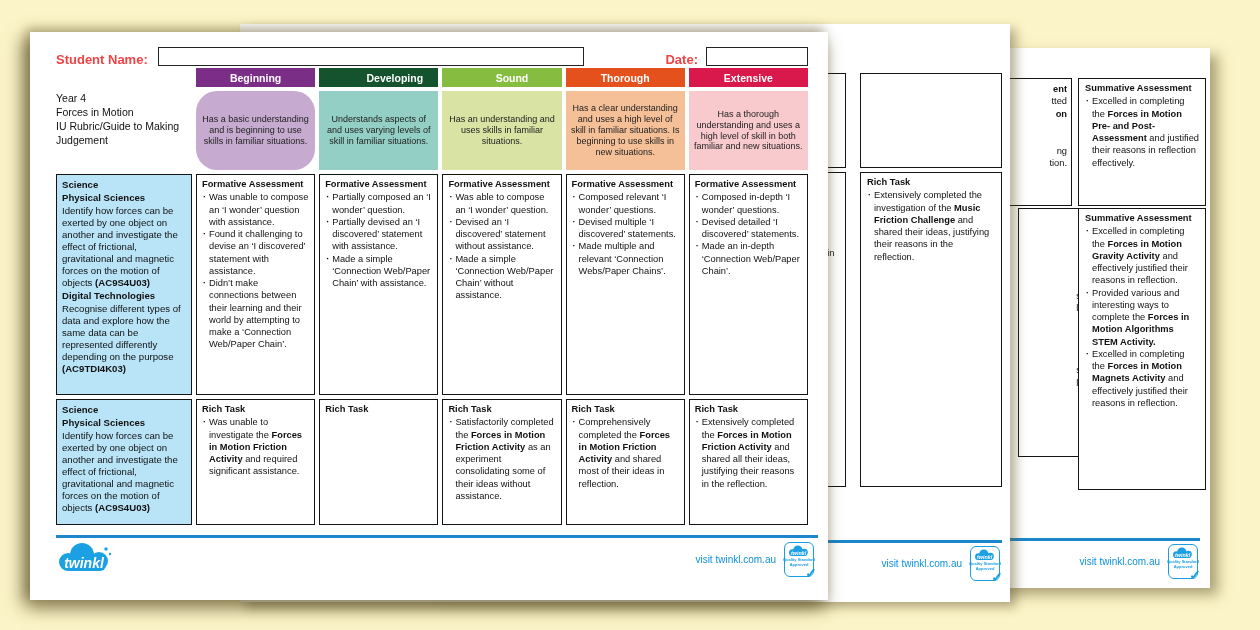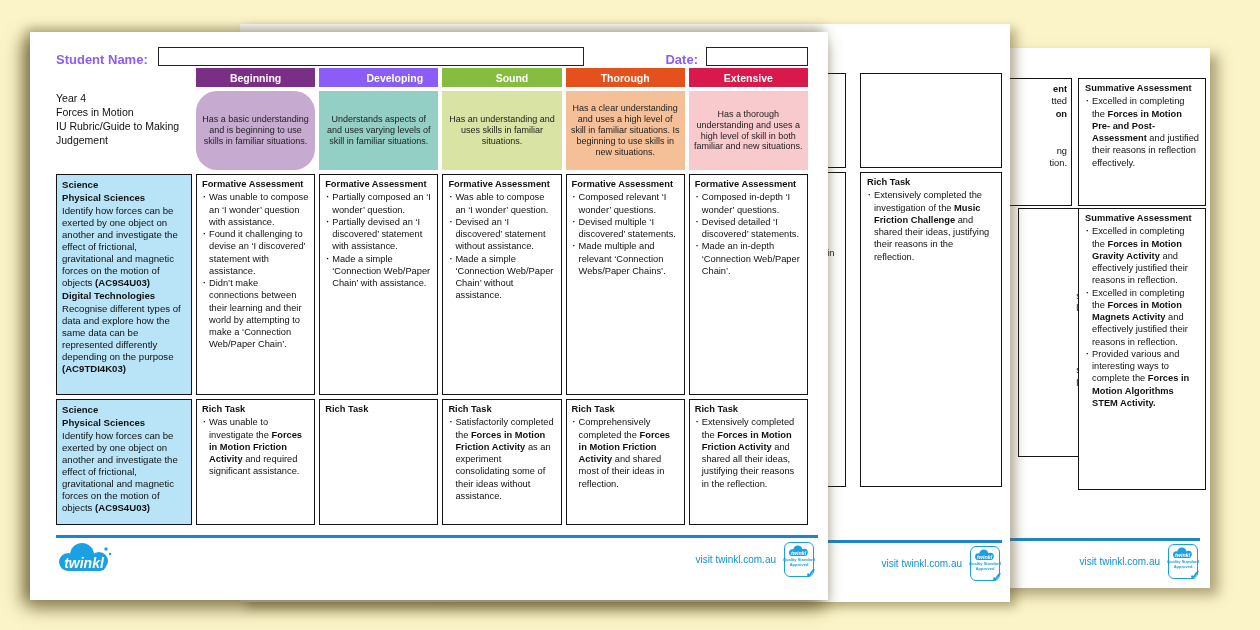--- a/index.html
+++ b/index.html
@@ -12,21 +12,21 @@
   .page{position:absolute;background:#fff;}
   .page1{left:30px;top:32px;width:798px;height:568px;z-index:3;
     box-shadow:-9px 6px 16px rgba(95,82,40,.55),-4px -4px 10px rgba(95,82,40,.38),0 10px 14px rgba(95,82,40,.35);}
   .page2{left:240px;top:24px;width:770px;height:578px;z-index:2;
     box-shadow:6px 5px 10px rgba(95,82,40,.45);}
   .page3{left:430px;top:48px;width:780px;height:540px;z-index:1;
     box-shadow:8px 7px 12px rgba(95,82,40,.5);}
 
   
   .p1-header{position:absolute;left:26px;right:20px;top:14px;height:20px;display:flex;align-items:center;}
-  .hdr-label{font-size:13px;font-weight:bold;color:#8b5cf6;white-space:nowrap;margin-top:6px;}
+  .hdr-label{font-size:13px;font-weight:bold;color:#ef4444;white-space:nowrap;margin-top:6px;}
   .name-box{width:424px;height:17px;border:1.2px solid #222;margin-left:10px;background:#fff;}
   .date-wrap{margin-left:auto;display:flex;align-items:center;justify-content:space-between;}
   .date-box{width:100px;height:17px;border:1.2px solid #222;margin-left:8px;background:#fff;}
 
   .rubric{position:absolute;left:26px;top:36px;width:752px;
     display:grid;grid-template-columns:136px repeat(5,119.2px);
     grid-template-rows:19px 79px 221px 126px;gap:4px;}
   .rubric-info{display:flex;flex-direction:column;justify-content:center;
     font-size:10.5px;line-height:1.35;color:#111;padding-right:4px;}
   .chip{display:flex;align-items:center;justify-content:center;
@@ -93,22 +93,22 @@
       <div class="frag-line"><b>rces</b></div>
       <div class="frag-line"><b>ms</b></div>
     </div>
   <div class="abs-cell" style="left:648px;top:30px;width:128px;height:128px;">
       <div class="cell-header">Summative Assessment</div>
       <div class="bullet"><span>Excelled in completing the </span><b>Forces in Motion Pre- and Post-Assessment</b><span> and justified their reasons in reflection effectively.</span></div>
     </div>
   <div class="abs-cell" style="left:648px;top:160px;width:128px;height:282px;">
       <div class="cell-header">Summative Assessment</div>
       <div class="bullet"><span>Excelled in completing the </span><b>Forces in Motion Gravity Activity</b><span> and effectively justified their reasons in reflection.</span></div>
+      <div class="bullet"><span>Provided various and interesting ways to complete the </span><b>Forces in Motion Algorithms STEM Activity.</b></div>
       <div class="bullet"><span>Excelled in completing the </span><b>Forces in Motion Magnets Activity</b><span> and effectively justified their reasons in reflection.</span></div>
-      <div class="bullet"><span>Provided various and interesting ways to complete the </span><b>Forces in Motion Algorithms STEM Activity.</b></div>
     </div>
   <div class="rule" style="left:20px;right:10px;top:490px;"></div>
   <div class="pg-footer" style="left:20px;right:12px;top:496px;">
     <span class="visit">visit twinkl.com.au</span>
     <span class="badge">
       <svg width="24" height="13" viewBox="0 0 58 34">
         <g fill="#1ba0e3">
             <circle cx="12" cy="20" r="9"></circle>
             <circle cx="26" cy="13" r="12"></circle>
             <circle cx="43" cy="19" r="9"></circle>
@@ -162,21 +162,21 @@
     </span>
   </div>
 
   <div class="rubric" id="rubric">
       <div class="rubric-info" style="grid-area: 1 / 1 / span 2;">
         <div>Year 4</div>
         <div>Forces in Motion</div>
         <div>IU Rubric/Guide to Making Judgement</div>
       </div>
       <div class="chip" style="grid-area: 1 / 2; background: rgb(123, 46, 133);">Beginning</div>
-      <div class="chip" style="grid-area: 1 / 3; background: #8b5cf6; padding-left: 32px;">Developing</div>
+      <div class="chip" style="grid-area: 1 / 3; background: #14532d; padding-left: 32px;">Developing</div>
       <div class="chip" style="grid-area: 1 / 4; background: rgb(134, 189, 64); padding-left: 20px;">Sound</div>
       <div class="chip" style="grid-area: 1 / 5; background: rgb(228, 81, 28);">Thorough</div>
       <div class="chip" style="grid-area: 1 / 6; background: rgb(217, 24, 75);">Extensive</div>
       <div class="desc" style="grid-area: 2 / 2; background: rgb(198, 170, 207); border-radius: 21px;">Has a basic understanding and is beginning to use skills in familiar situations.</div>
       <div class="desc" style="grid-area: 2 / 3; background: rgb(147, 207, 197);">Understands aspects of and uses varying levels of skill in familiar situations.</div>
       <div class="desc" style="grid-area: 2 / 4; background: rgb(217, 227, 163);">Has an understanding and uses skills in familiar situations.</div>
       <div class="desc" style="grid-area: 2 / 5; background: rgb(245, 192, 152);">Has a clear understanding and uses a high level of skill in familiar situations. Is beginning to use skills in new situations.</div>
       <div class="desc" style="grid-area: 2 / 6; background: rgb(248, 202, 205);">Has a thorough understanding and uses a high level of skill in both familiar and new situations.</div>
       <div class="crit-cell" style="grid-area: 3 / 1; background: rgb(185, 228, 247);">
         <div class="para"><b>Science</b></div>

